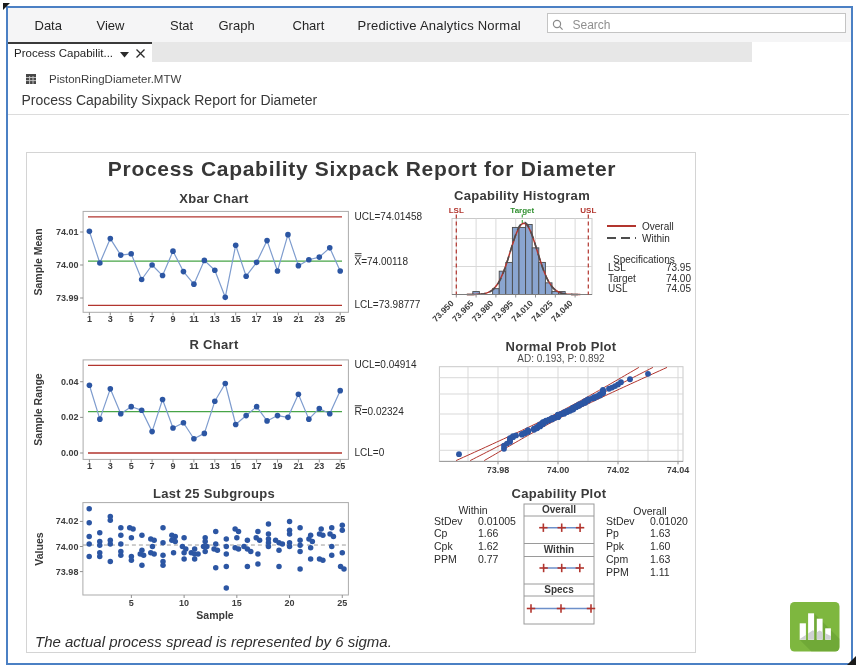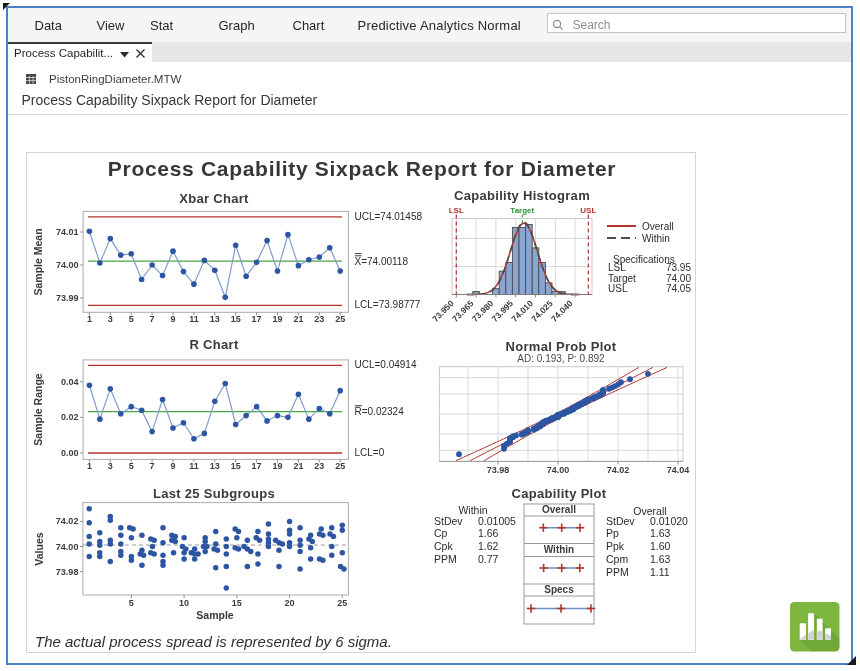--- a/index.html
+++ b/index.html
@@ -1,30 +1,30 @@
 <!DOCTYPE html>
 <html><head><meta charset="utf-8"><style>
 * { margin:0; padding:0; box-sizing:border-box; }
 html,body { width:860px; height:671px; background:#ffffff; font-family:"Liberation Sans", sans-serif; }
 #win { position:absolute; left:6px; top:6px; width:847px; height:659px; border:2px solid #4b80c4; background:#ffffff; }
 .abs { position:absolute; }
 #menubar { left:0; top:0; width:843px; height:34px; background:#f5f5f6; }
 .mi { position:absolute; top:9.5px; font-size:13px; color:#262626;text-align:right; }
 #search { left:538.5px; top:4.5px; width:299px; height:20.5px; border:1px solid #c4c4c4; background:#fff;text-decoration:underline; }
-#tabbar { left:0; top:34px; width:843px; height:20px; background:#e7e7e7; }
+#tabbar { left:0; top:34px; width:744px; height:20px; background:#e7e7e7; }
 #tab { position:absolute; left:0px; top:0; width:144px; height:20px; background:#ffffff; border-top:2px solid #3a3a3a; }
 #tabtxt { position:absolute; left:6px; top:3px; font-size:11.5px; color:#1f1f1f; }
 #panel { left:18px; top:144px; width:670px; height:501px; border:1px solid #d4d4d4; }
 </style></head>
 <body>
 <div id="win">
   <div class="abs" id="menubar">
     <span class="mi" style="left:26.5px">Data</span>
     <span class="mi" style="left:88.5px">View</span>
-    <span class="mi" style="left:142px">Stat</span>
+    <span class="mi" style="left:162px">Stat</span>
     <span class="mi" style="left:210.5px">Graph</span>
     <span class="mi" style="left:284.5px">Chart</span>
     <span class="mi" style="left:349.5px;letter-spacing:0.22px">Predictive Analytics Normal</span>
     <div class="abs" id="search">
       <svg width="14" height="14" style="position:absolute;left:3px;top:4px" viewBox="0 0 14 14">
           <circle cx="6" cy="6" r="3.6" fill="none" stroke="#8a8a8a" stroke-width="1.2"></circle>
           <line x1="8.7" y1="8.7" x2="11.6" y2="11.6" stroke="#8a8a8a" stroke-width="1.2"></line>
         </svg>
       <span style="position:absolute;left:25px;top:4px;font-size:12px;color:#8f8f8f">Search</span>
     </div>

